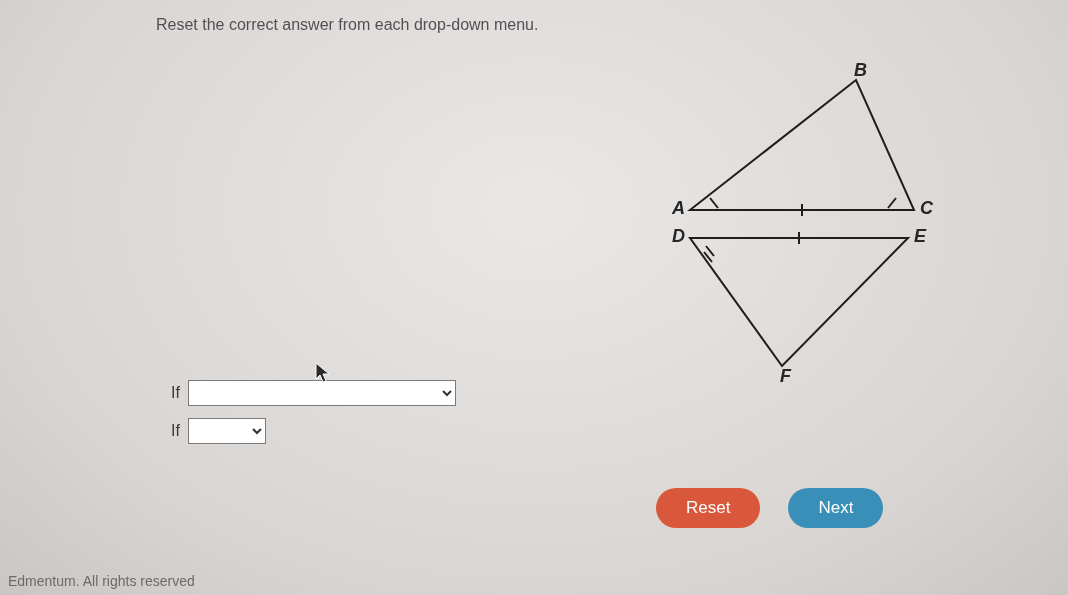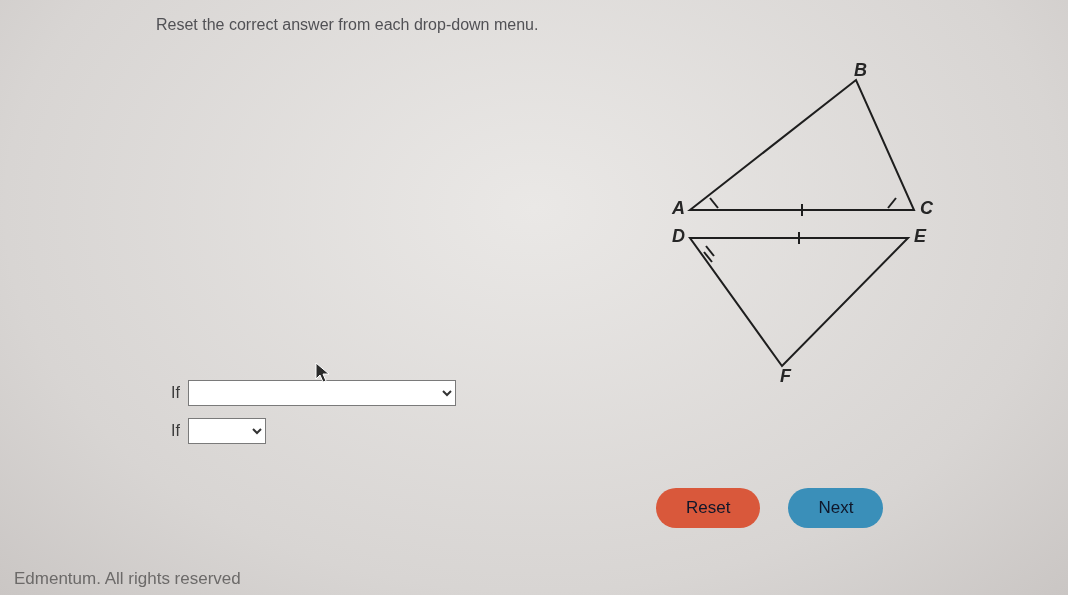--- a/index.html
+++ b/index.html
@@ -8,24 +8,24 @@
   .instruction{position:absolute;left:156px;top:16px;font-size:16px;color:#515155}
   .diagram{position:absolute;left:656px;top:70px;width:286px;height:310px}
   .vlabel{position:absolute;font-style:italic;font-weight:bold;font-size:18px;color:#262626}
   .q-lines{position:absolute;left:156px;top:380px;right:60px}
   .row{display:flex;align-items:center;gap:8px;margin-bottom:12px;font-size:16px;color:#2f2f30}
   .if-label{font-size:16px;color:#3a3a3a;width:24px;text-align:right}
   select{height:26px;background:#fff;border:1px solid #7a7a7a;font-size:13px;color:#333}
   .sel-long{width:268px}
   .sel-short{width:78px}
   .btns{position:absolute;left:656px;top:488px;display:flex;gap:28px}
-  .btn{height:40px;border:none;border-radius:22px;font-size:17px;color:#0f172a;padding:0 30px;cursor:pointer;font-weight:500}
+  .btn{height:40px;border:none;border-radius:22px;font-size:17px;color:#ffffff;padding:0 30px;cursor:pointer;font-weight:500}
   .btn-reset{background:#d9583b}
   .btn-next{background:#3a8fb9}
-  .footer{position:absolute;left:0;bottom:6px;font-size:17px;color:#6c6a69;padding-left:14px}
+  .footer{position:absolute;left:0;bottom:6px;font-size:14px;color:#6c6a69;padding-left:8px}
   .cursor{position:absolute;left:315px;top:362px;width:18px;height:22px}
 </style>
 </head>
 <body>
 
 <div class="content">
 
   <div class="instruction">Reset the correct answer from each drop-down menu.</div>
 
   <div class="diagram">

